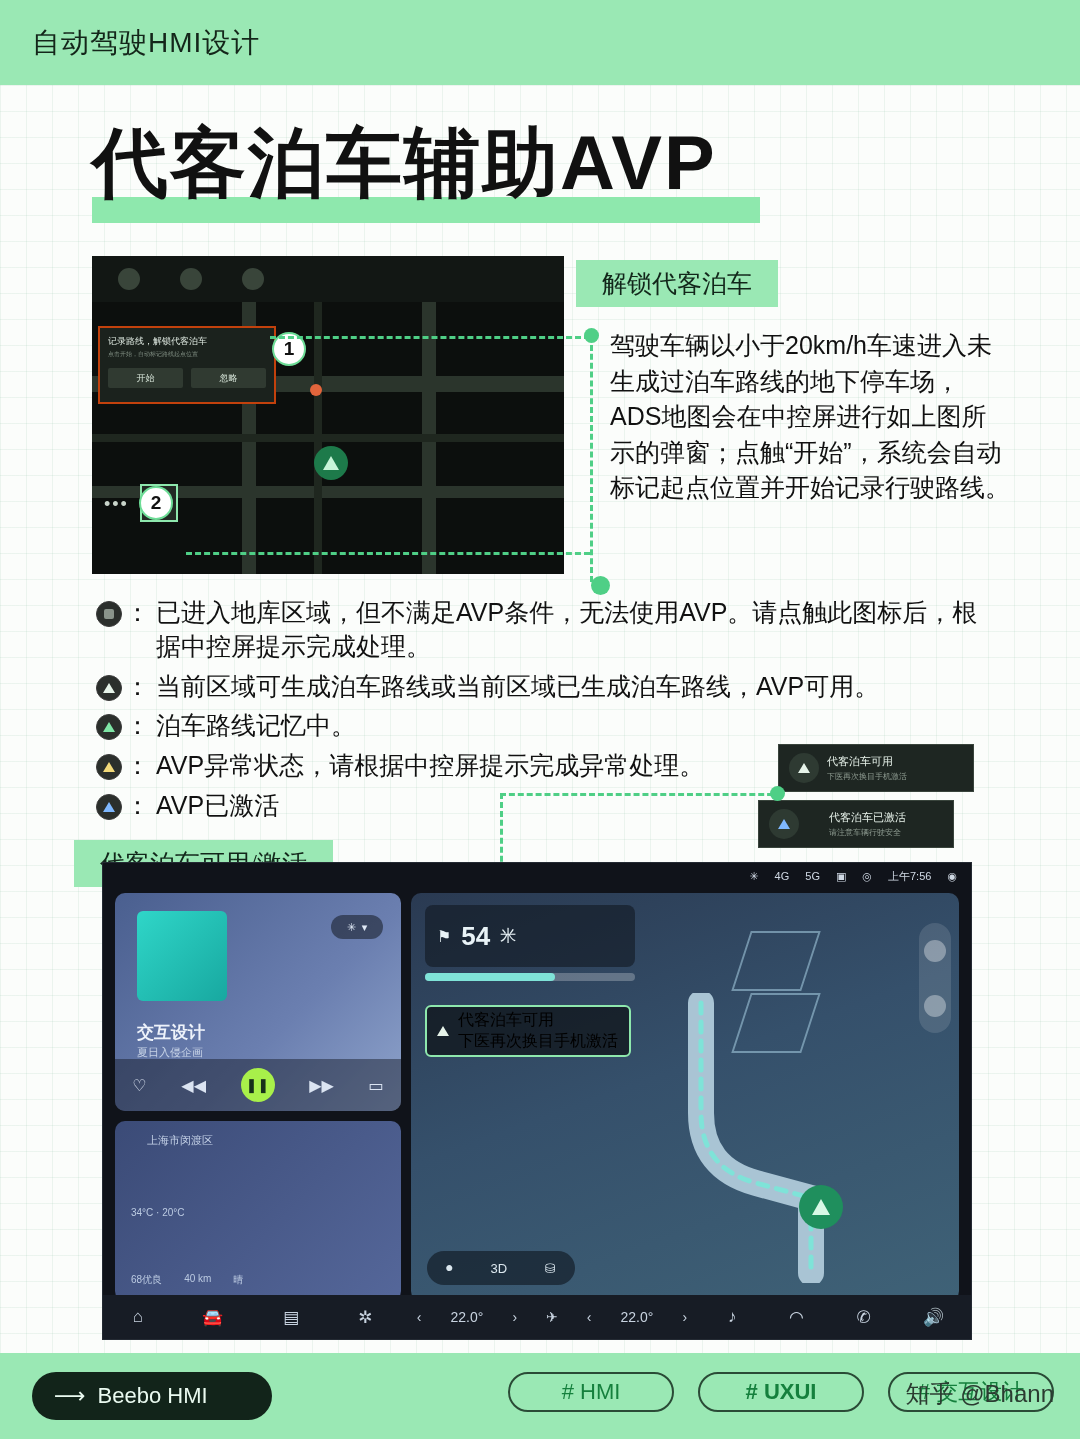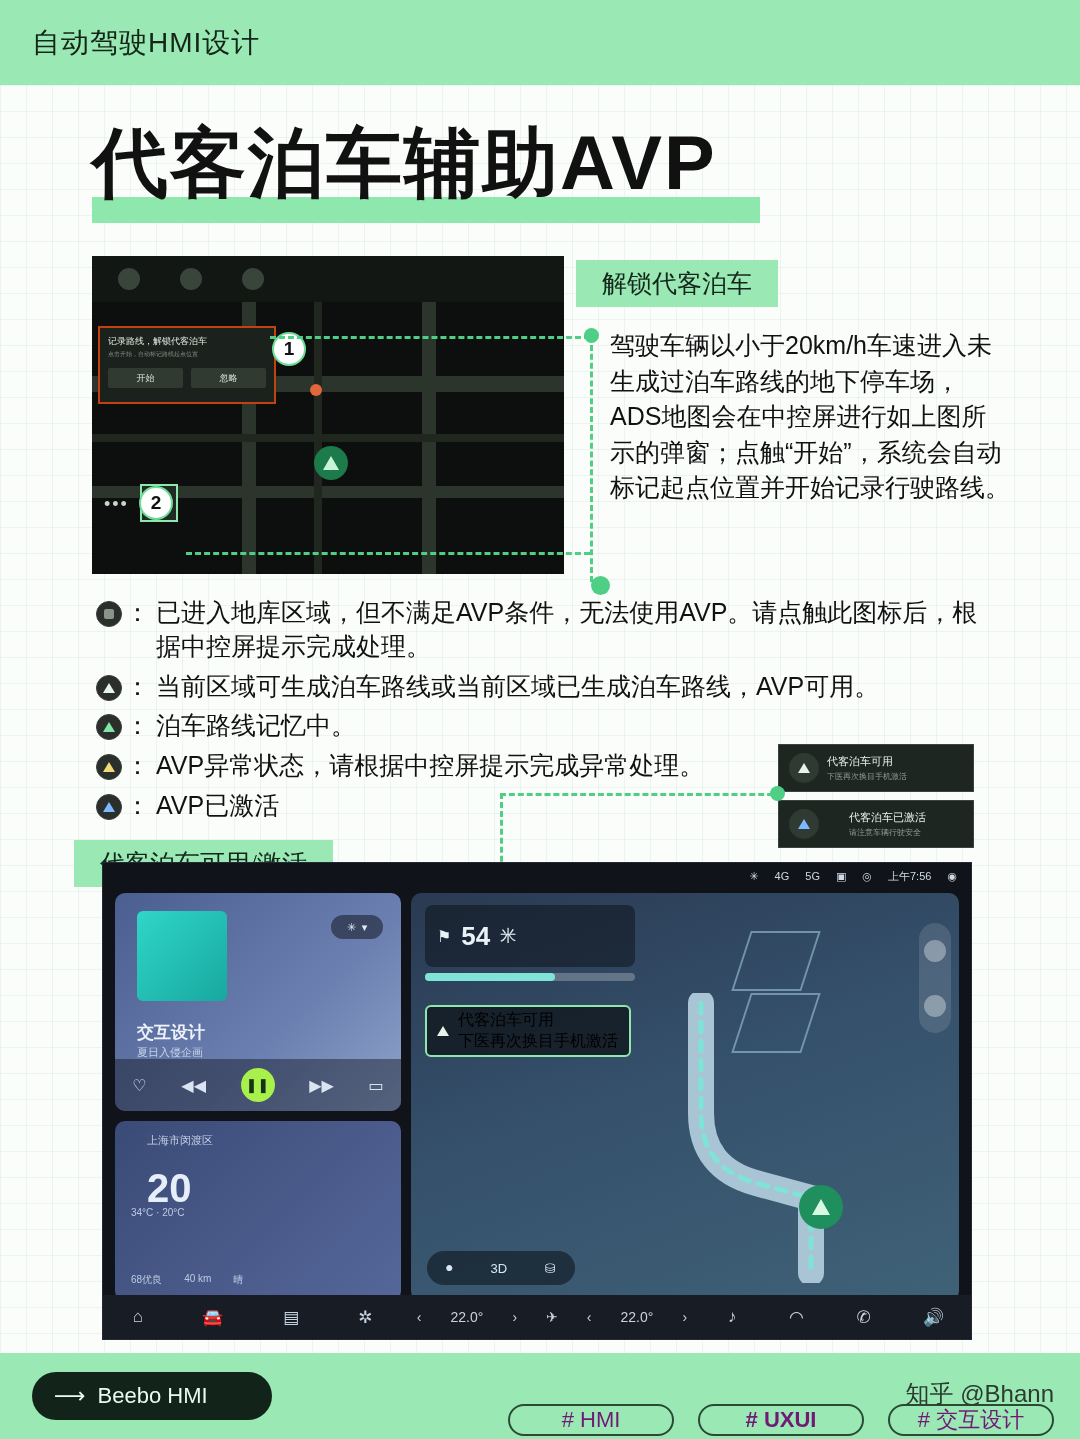--- a/index.html
+++ b/index.html
@@ -240,23 +240,23 @@
   .footer {
     position:absolute; left:0; top:1353px; width:1080px; height:86px;
     background:#9ae8b4;
   }
   .brand {
     position:absolute; left:32px; top:1372px; width:240px; height:48px;
     background:#12241a; border-radius:24px; color:#eafaf0;
     display:flex; align-items:center; gap:12px; padding-left:22px; font-size:22px;
   }
   .pill {
-    position:absolute; top:1404px; height:32px; border:2px solid #2a4a36;
+    position:absolute; top:1372px; height:40px; border:2px solid #2a4a36;
     border-radius:24px; display:flex; align-items:center; justify-content:center;
-    color:#701a75; font-size:22px; background:transparent;
+    color:#15803d; font-size:22px; background:transparent;
   }
   .p1 { left:508px; width:166px; }
   .p2 { left:698px; width:166px;font-weight:bold; }
   .p3 { left:888px; width:166px; }
   .zhihu {
     position:absolute; right:26px; top:1378px; color:#2b3b31; font-size:24px;
     display:flex; align-items:center; gap:8px;justify-content:center;
   }
 </style>
 </head>
@@ -360,21 +360,21 @@
 
 <div class="toast" style="left:778px;top:744px;">
   <div class="tic">
       <div class="tri-s tri-w"></div>
     </div>
   <div>
     <div class="tt1">代客泊车可用</div>
     <div class="tt2">下医再次换目手机激活</div>
   </div>
 </div>
-<div class="toast" style="left:778px;top:800px;gap:30px;">
+<div class="toast" style="left:758px;top:800px;gap:30px;">
   <div class="tic">
       <div class="tri-s tri-b"></div>
     </div>
   <div>
     <div class="tt1">代客泊车已激活</div>
     <div class="tt2">请注意车辆行驶安全</div>
   </div>
 </div>
 <div class="dash-h" style="left:500px;top:793px;width:282px;"></div>
 <div class="dash-v" style="left:500px;top:793px;height:212px;"></div>
@@ -405,21 +405,20 @@
       <div class="ctrl">
         <span>♡</span>
         <span>◀◀</span>
         <span class="play">❚❚</span>
         <span>▶▶</span>
         <span>▭</span>
       </div>
     </div>
     <div class="weather">
       <div class="loc">上海市闵渡区</div>
-      <div class="temp">20</div>
       <div class="sub">34°C · 20°C</div>
       <div class="foot">
         <span>68优良</span>
         <span>40 km</span>
         <span>晴</span>
       </div>
     </div>
   </div>
 
   <div class="nav">

